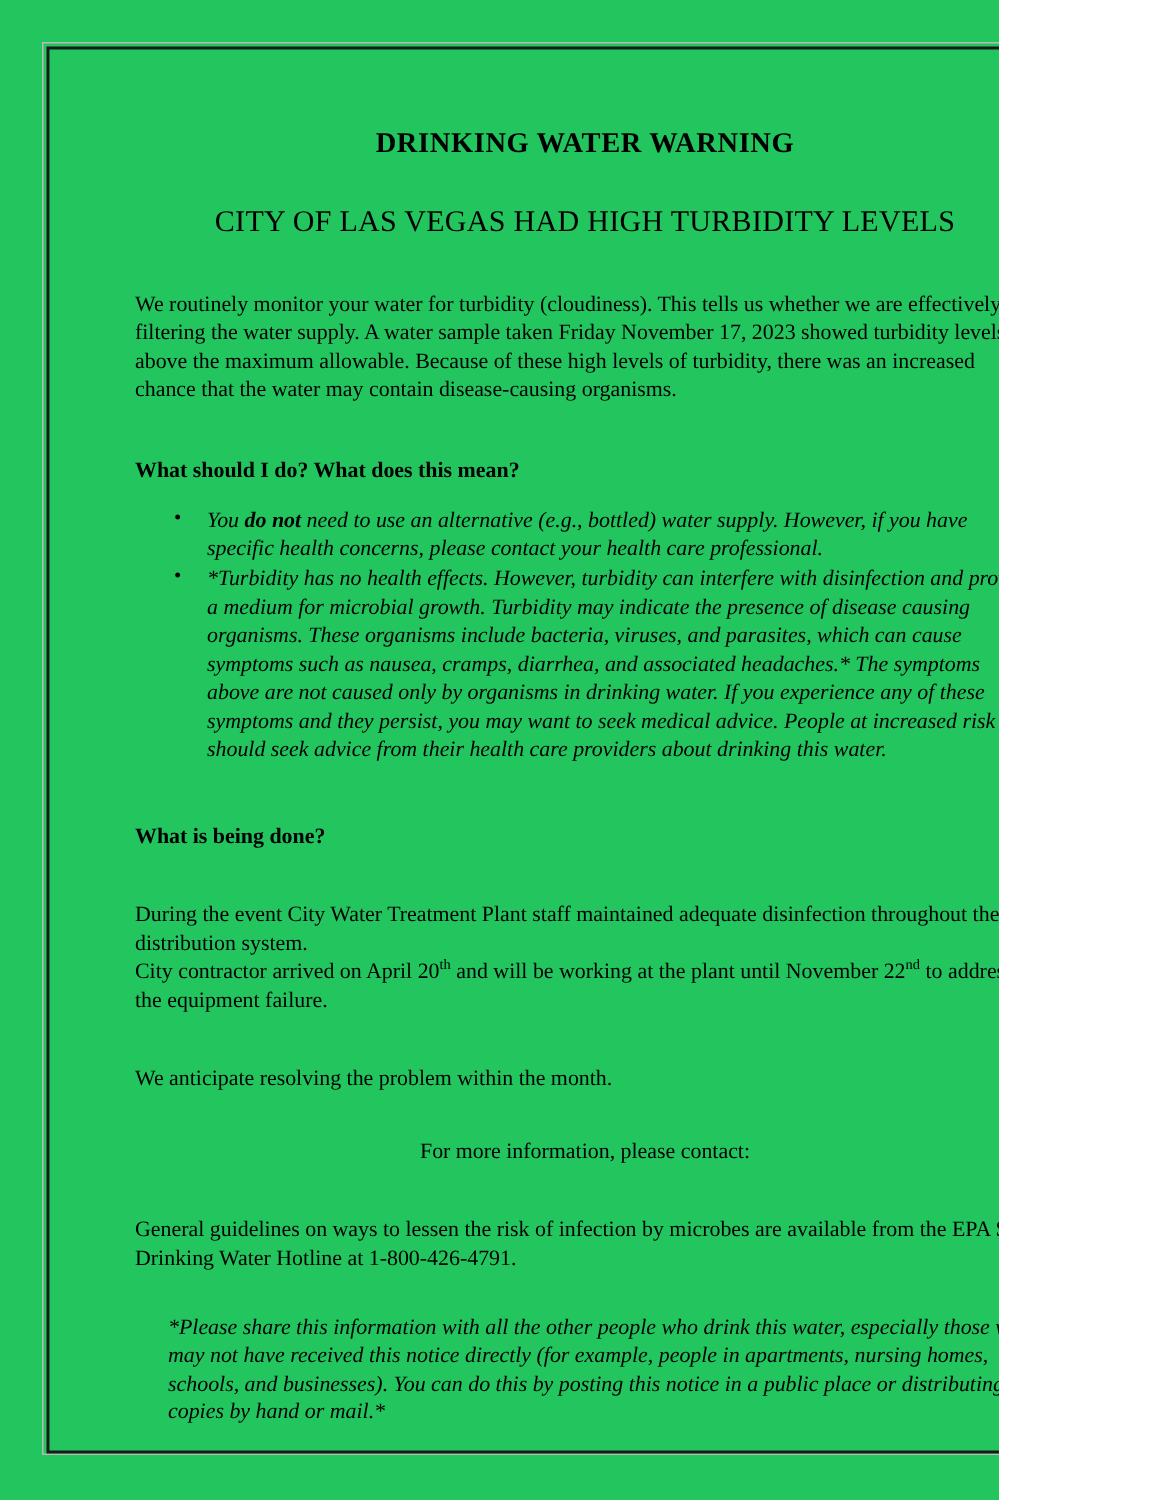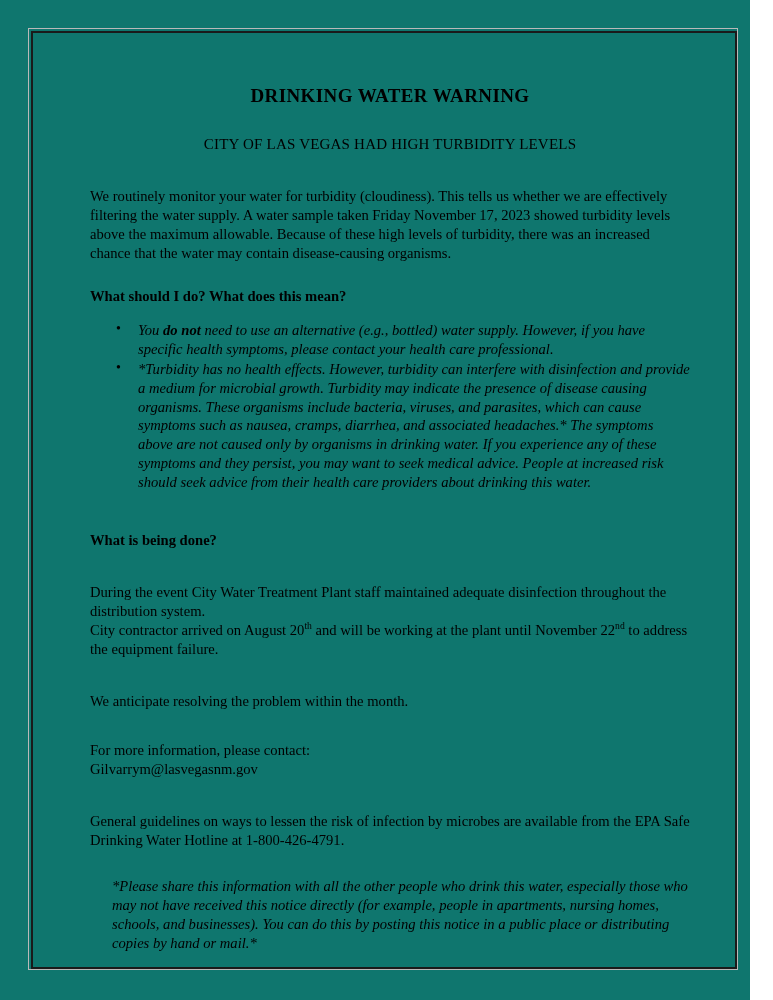--- a/index.html
+++ b/index.html
@@ -2,23 +2,23 @@
 <html><head>
 <meta charset="utf-8">
 <style>
   html, body {
     margin: 0;
     padding: 0;
     background: #ffffff;
   }
   .page {
     position: relative;
-    width: 750px;
+    width: 666px;
     height: 1000px;
-    background: #0f766e;
+    background: #22c55e;
     overflow: hidden;
     font-family: "Liberation Serif", "DejaVu Serif", serif;
     color: #000000;
   }
   
   .frame-shadow {
     position: absolute;
     left: 28px;
     top: 28px;
     width: 710px;
@@ -44,21 +44,21 @@
 
   .doc-title {
     font-size: 19px;
     font-weight: bold;
     text-align: center;
     letter-spacing: 0.4px;
     margin: 0 0 0 0;
     line-height: 1.3;
   }
   .doc-subtitle {
-    font-size: 15px;
+    font-size: 20px;
     font-weight: normal;
     text-align: center;
     letter-spacing: 0.2px;
     margin: 26px 0 0 0;
     line-height: 1.3;
   }
 
   .body-text {
     font-size: 14.6px;
     line-height: 1.30;
@@ -68,21 +68,21 @@
   .para {
     margin-top: 33px;
   }
   .tight {
     margin-top: 0;
   }
   .section-head {
     font-size: 14.6px;
     font-weight: bold;
     line-height: 1.30;
-    margin-top: 24px;
+    margin-top: 35px;
   }
   .section-head.spaced-top {
     margin-top: 39px;
   }
 
   ul.bullets {
     list-style: none;
     margin: 14px 0 0 0;
     padding: 0;
   }
@@ -102,20 +102,21 @@
     font-size: 14px;
   }
   b.inline-bold { font-weight: bold; }
 
   .contact-block {
     margin-top: 30px;
   }
   .contact-block .line {
     font-size: 14.6px;
     line-height: 1.30;
+    text-align: center;
   }
 
   sup {
     font-size: 0.66em;
     vertical-align: super;
     line-height: 0;
   }
 
   .closing-note {
     margin-top: 27px;
@@ -140,41 +141,40 @@
 
     <h2 class="doc-subtitle">CITY OF LAS VEGAS HAD HIGH TURBIDITY LEVELS</h2>
 
     <p class="body-text para">We routinely monitor your water for turbidity (cloudiness). This tells us whether we are effectively filtering the water supply. A water sample taken Friday November 17, 2023 showed turbidity levels above the maximum allowable. Because of these high levels of turbidity, there was an increased chance that the water may contain disease-causing organisms.</p>
 
     <p class="section-head">What should I do? What does this mean?</p>
 
     <ul class="bullets">
       <li>
         <span class="bullet-dot">•</span>
-        <span>You </span><b class="inline-bold">do not</b><span> need to use an alternative (e.g., bottled) water supply. However, if you have specific health symptoms, please contact your health care professional.</span>
+        <span>You </span><b class="inline-bold">do not</b><span> need to use an alternative (e.g., bottled) water supply. However, if you have specific health concerns, please contact your health care professional.</span>
       </li>
       <li>
         <span class="bullet-dot">•</span>
         <span>*Turbidity has no health effects. However, turbidity can interfere with disinfection and provide a medium for microbial growth. Turbidity may indicate the presence of disease causing organisms. These organisms include bacteria, viruses, and parasites, which can cause symptoms such as nausea, cramps, diarrhea, and associated headaches.*   The symptoms above are not caused only by organisms in drinking water. If you experience any of these symptoms and they persist, you may want to seek medical advice. People at increased risk should seek advice from their health care providers about drinking this water.</span>
       </li>
     </ul>
 
     <p class="section-head spaced-top">What is being done?</p>
 
     <p class="body-text para">During the event City Water Treatment Plant staff maintained adequate disinfection throughout the distribution system.</p>
 
     <p class="body-text tight">
-      <span>City contractor arrived on August 20</span><sup>th</sup><span> and will be working at the plant until November 22</span><sup>nd</sup><span> to address the equipment failure.</span>
+      <span>City contractor arrived on April 20</span><sup>th</sup><span> and will be working at the plant until November 22</span><sup>nd</sup><span> to address the equipment failure.</span>
     </p>
 
     <p class="body-text para">We anticipate resolving the problem within the month.</p>
 
     <div class="contact-block">
       <div class="line">For more information, please contact:</div>
-      <div class="line">Gilvarrym@lasvegasnm.gov</div>
     </div>
 
     <p class="body-text para">General guidelines on ways to lessen the risk of infection by microbes are available from the EPA Safe Drinking Water Hotline at 1-800-426-4791.</p>
 
     <p class="closing-note">*Please share this information with all the other people who drink this water, especially those who may not have received this notice directly (for example, people in apartments, nursing homes, schools, and businesses). You can do this by posting this notice in a public place or distributing copies by hand or mail.*</p>
 
   </div>
 </div>
 
 </body></html>

